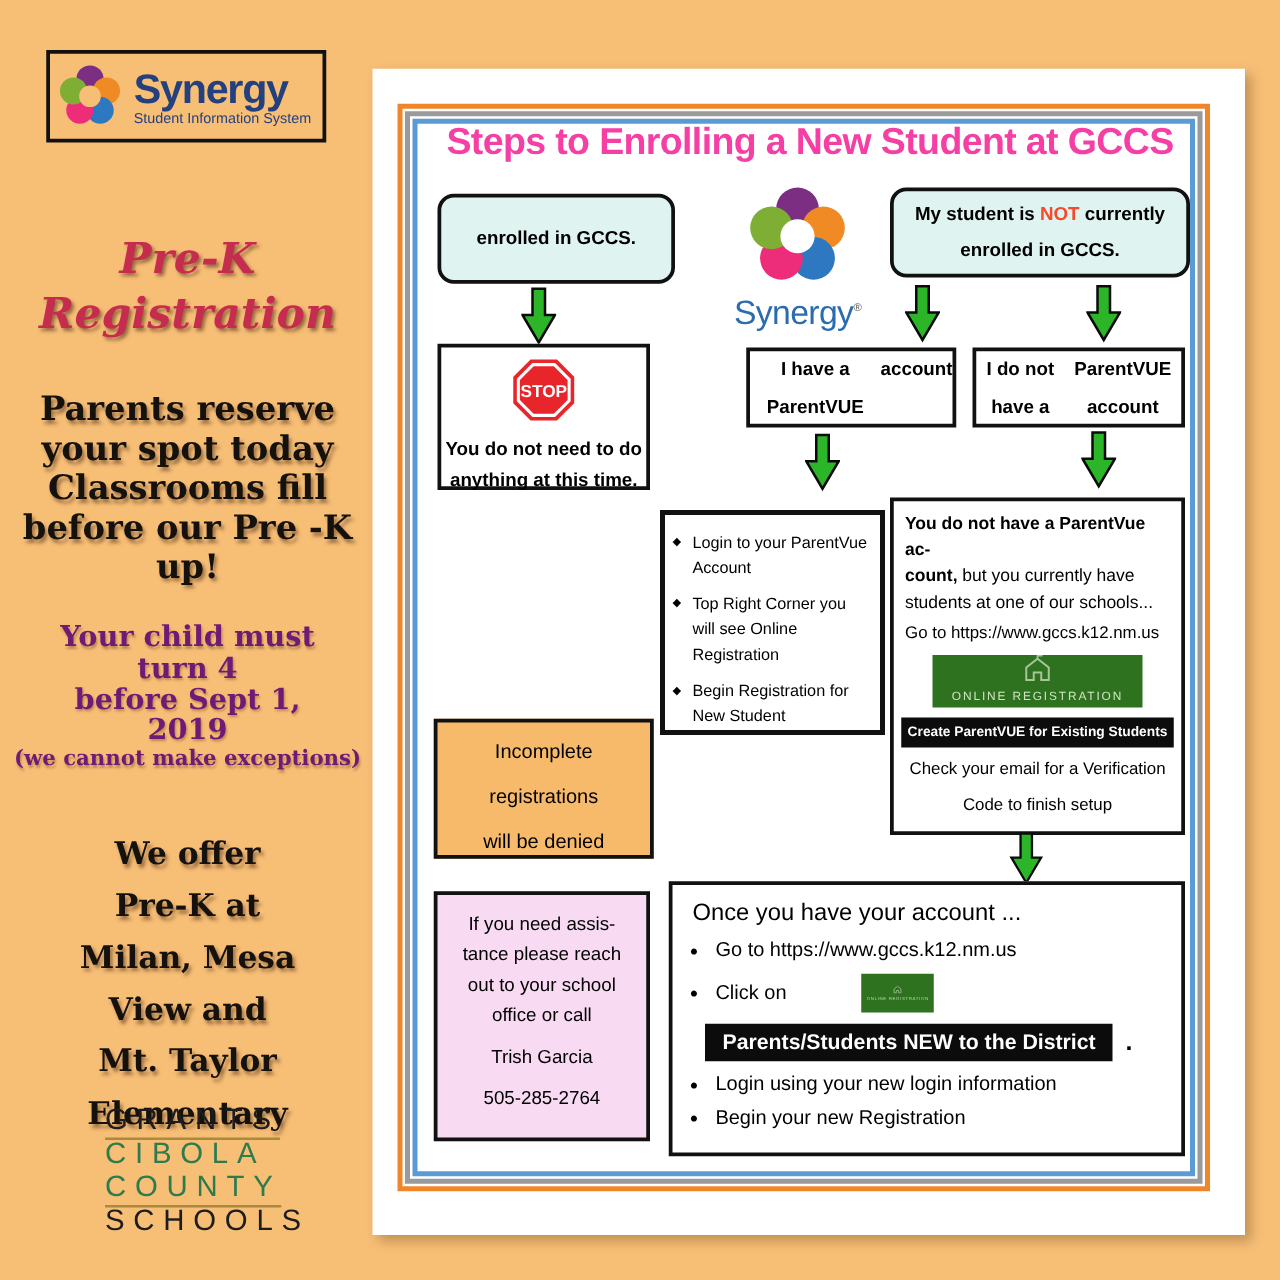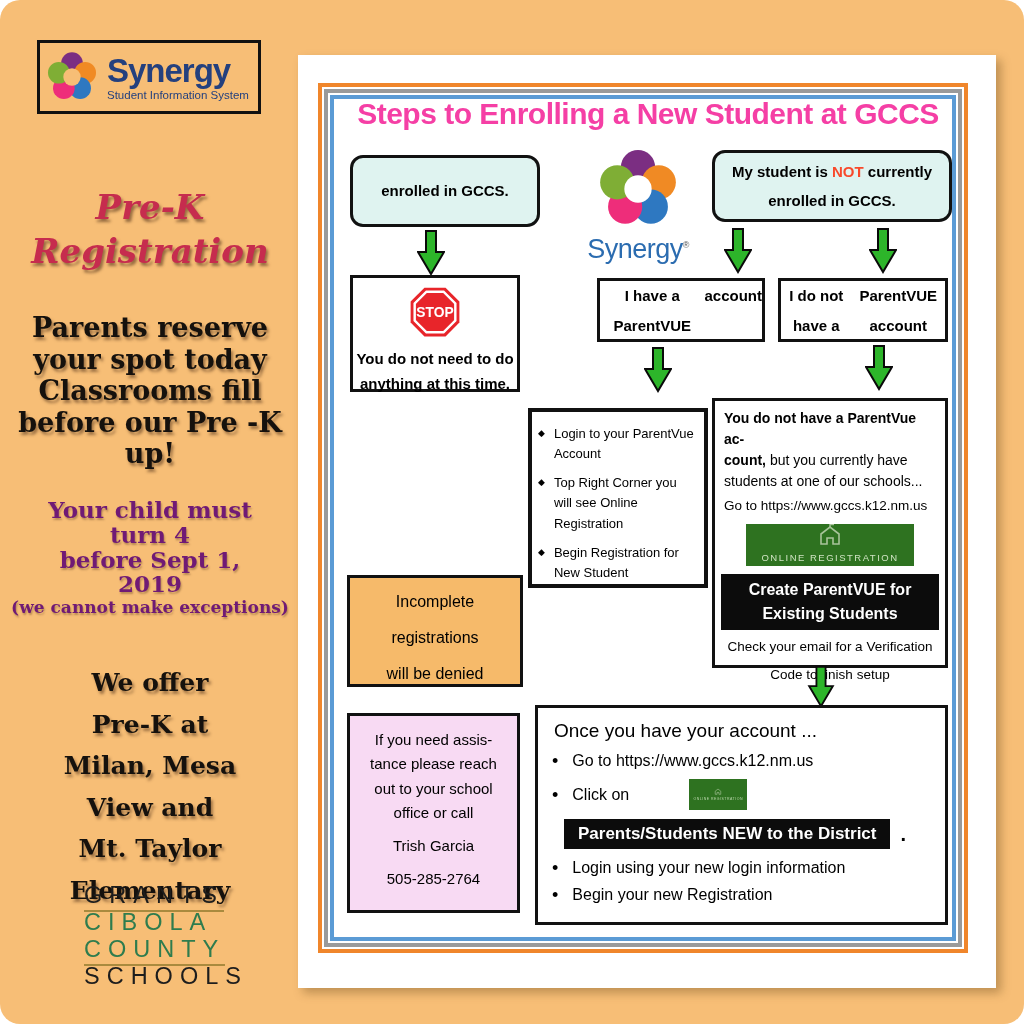--- a/index.html
+++ b/index.html
@@ -1,17 +1,17 @@
 <!DOCTYPE html>
 <html><head>
 <meta charset="utf-8">
 <style>
   html,body{margin:0;padding:0;}
   body{width:1024px;height:1024px;overflow:hidden;font-family:"Liberation Sans",sans-serif;}
-  .canvas{position:relative;width:1024px;height:1024px;background:#F7BE76;border-radius:20px;}
+  .canvas{position:relative;width:1024px;height:1024px;background:#F7BE76;}
 
   
   .badge{position:absolute;left:37px;top:40px;width:224px;height:74px;border:3px solid #111;
          display:flex;align-items:center;gap:9px;padding:2px 6px;box-sizing:border-box;}
   .badge-title{font-size:33px;font-weight:bold;color:#24407E;line-height:1;letter-spacing:-1px;}
   .badge-sub{font-size:11.5px;color:#24407E;margin-top:2px;}
   .left-block{position:absolute;left:0;width:300px;text-align:center;}
   .prek-heading{top:185px;font-family:"DejaVu Serif","Liberation Serif",serif;font-style:italic;
     font-weight:bold;font-size:34px;line-height:1.3;color:#C62C4E;text-shadow:2px 3px 3px rgba(70,40,20,.55);}
   .reserve{top:312px;font-family:"DejaVu Serif","Liberation Serif",serif;font-weight:bold;
@@ -57,21 +57,21 @@
   .pinkbox{background:#F8DAF3;text-align:center;font-size:15px;line-height:1.62;padding-top:12px;}
   .pinkbox .gap{margin-top:9px;}
 
   .bigbox{padding:7px 9px;font-size:14px;line-height:1.5;display:flex;flex-direction:column;}
   .bigbox .b{font-weight:bold;}
   .goto-line{margin-top:4px;font-size:13.5px;}
   .greenbtn{background:#2E7220;width:168px;height:74px;margin:8px auto 6px auto;display:flex;
     flex-direction:column;align-items:center;justify-content:center;gap:5px;}
   .greenbtn .gb-label{color:#CFE3C2;font-size:9.5px;letter-spacing:1.5px;}
   .blackbar{background:#0c0c0c;color:#fff;font-weight:bold;text-align:center;
-    font-size:16px;padding:4px 0;margin:2px -3px 0 -3px;}
+    font-size:11px;padding:4px 0;margin:2px -3px 0 -3px;}
   .check-lines{text-align:center;font-size:13.5px;line-height:2.1;margin-top:3px;}
 
   .acctbox{padding:8px 14px;font-size:16px;}
   .acct-head{font-size:19px;margin:4px 0 10px 2px;}
   .acct-item{display:flex;align-items:center;gap:14px;margin-bottom:9px;}
   .acct-item .dot{font-size:18px;line-height:1;}
   .mini-btn{background:#2E7220;width:58px;height:31px;margin-left:46px;display:flex;flex-direction:column;
     align-items:center;justify-content:center;gap:2px;}
   .mini-btn .mb-label{color:#BCD8AD;font-size:3.5px;letter-spacing:.5px;white-space:nowrap;}
   .acct-bar-row{display:flex;align-items:center;gap:10px;margin:2px 0 10px 12px;}

